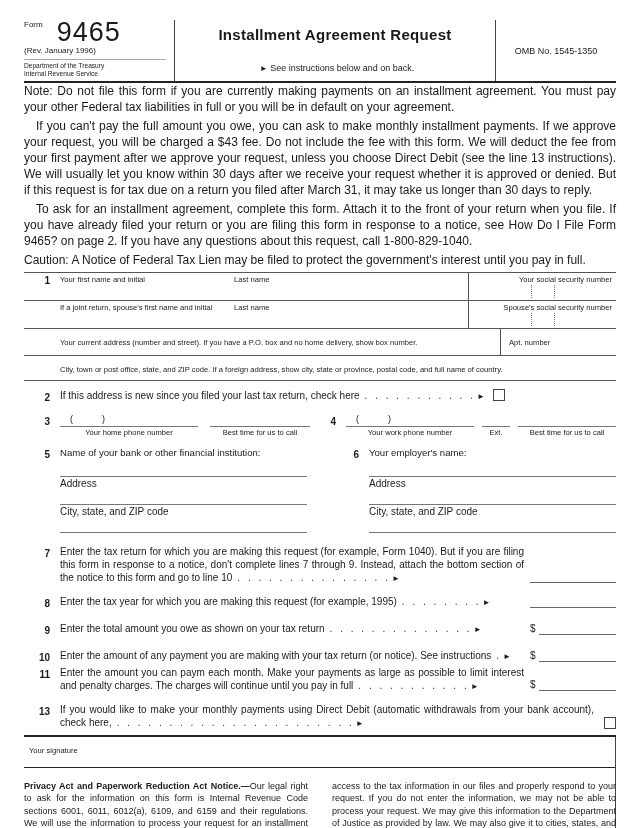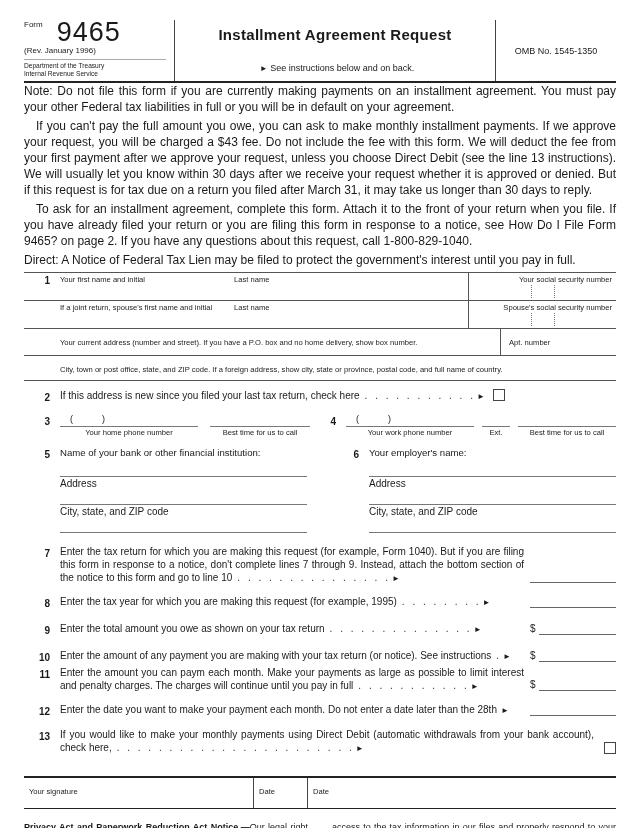--- a/index.html
+++ b/index.html
@@ -63,21 +63,21 @@
 
   
   .banks { display:flex; gap:26px; margin-top:10px; }
   .bankcol { flex:1; display:flex; }
   .bankbody { flex:1; }
   .bhead { font-size:9.6px; height:13px; }
   .wline { border-bottom:1px solid #777; height:17px; }
   .wlab { font-size:10px; padding-top:1px; height:11px; } .mt8 { margin-top:8px; } .mt10 { margin-top:10px; } .mt12 { margin-top:12px; }
 
   
-  .sig { display:flex; border-top:2px solid #222; border-bottom:1px solid #222; height:33px; margin-top:21px; }
+  .sig { display:flex; border-top:2px solid #222; border-bottom:1px solid #222; height:33px; margin-top:5px;flex-direction:column; }
   .sigcell { border-right:1px solid #444; padding:2px 0 0 5px; }
   .sigcell:last-child { border-right:none; }
   .sc1 { flex:0 0 230px; } .sc2 { flex:0 0 54px; } .sc3 { flex:0 0 222px; } .sc4 { flex:1; }
 
   
   .priv { display:flex; gap:24px; margin-top:12px; }
   .pcol { flex:1; font-size:9px; line-height:12.4px; text-align:justify; }
   .pb { font-weight:700; }
 </style>
 </head>
@@ -104,21 +104,21 @@
         <span>See instructions below and on back.</span>
       </div>
     </div>
     <div class="hdr-right">OMB No. 1545-1350</div>
   </header>
 
   <section class="intro">
     <p><span>Note:</span> <span>Do not file this form if you are currently making payments on an installment agreement. You must pay your other Federal tax liabilities in full or you will be in default on your agreement.</span></p>
     <p class="ind">If you can't pay the full amount you owe, you can ask to make monthly installment payments. If we approve your request, you will be charged a $43 fee. Do not include the fee with this form. We will deduct the fee from your first payment after we approve your request, unless you choose Direct Debit (see the line 13 instructions). We will usually let you know within 30 days after we receive your request whether it is approved or denied. But if this request is for tax due on a return you filed after March 31, it may take us longer than 30 days to reply.</p>
     <p class="ind">To ask for an installment agreement, complete this form. Attach it to the front of your return when you file. If you have already filed your return or you are filing this form in response to a notice, see How Do I File Form 9465? on page 2. If you have any questions about this request, call 1-800-829-1040.</p>
-    <p class="caution"><span>Direct:</span> <span>A Notice of Federal Tax Lien may be filed to protect the government's interest until you pay in full.</span></p>
+    <p class="caution"><span>Caution:</span> <span>A Notice of Federal Tax Lien may be filed to protect the government's interest until you pay in full.</span></p>
   </section>
 
   <section class="t1">
     <div class="t1row">
       <div class="num">1</div>
       <div class="numgap"></div>
       <div class="namecell cell">
         <span class="lab lab-first">Your first name and initial</span>
         <span class="lab">Last name</span>
       </div>
@@ -285,30 +285,20 @@
     <div class="qtext">
       <span>Enter the amount you can paym each month. Make your payments as large as possible to limit interest</span>
       <span>and penalty charges. The charges will continue until you pay in full</span><span class="dots">. . . . . . . . . . .</span><span class="arw">►</span>
     </div>
     <div class="qans">
       <span class="dollar">$</span>
       <div class="uline"></div>
     </div>
   </div>
 
-  <div class="qrow mt10">
-    <div class="num">12</div>
-    <div class="numgap"></div>
-    <div class="qtext">
-      <span>Enter the date you want to make your payment each month. Do not enter a date later than the 28th</span><span class="arw">►</span>
-    </div>
-    <div class="qans">
-      <div class="uline"></div>
-    </div>
-  </div>
 
   <div class="qrow mt10">
     <div class="num">13</div>
     <div class="numgap"></div>
     <div class="qtext">
       <span>If you would like to make your monthly payments using Direct Debit (automatic withdrawals from your</span>
       <span>bank account), check here,</span><span class="dots">. . . . . . . . . . . . . . . . . . . . . . .</span><span class="arw">►</span>
     </div>
     <div class="qans-cb">
       <span class="cbx" style="margin-left:0;"></span>

